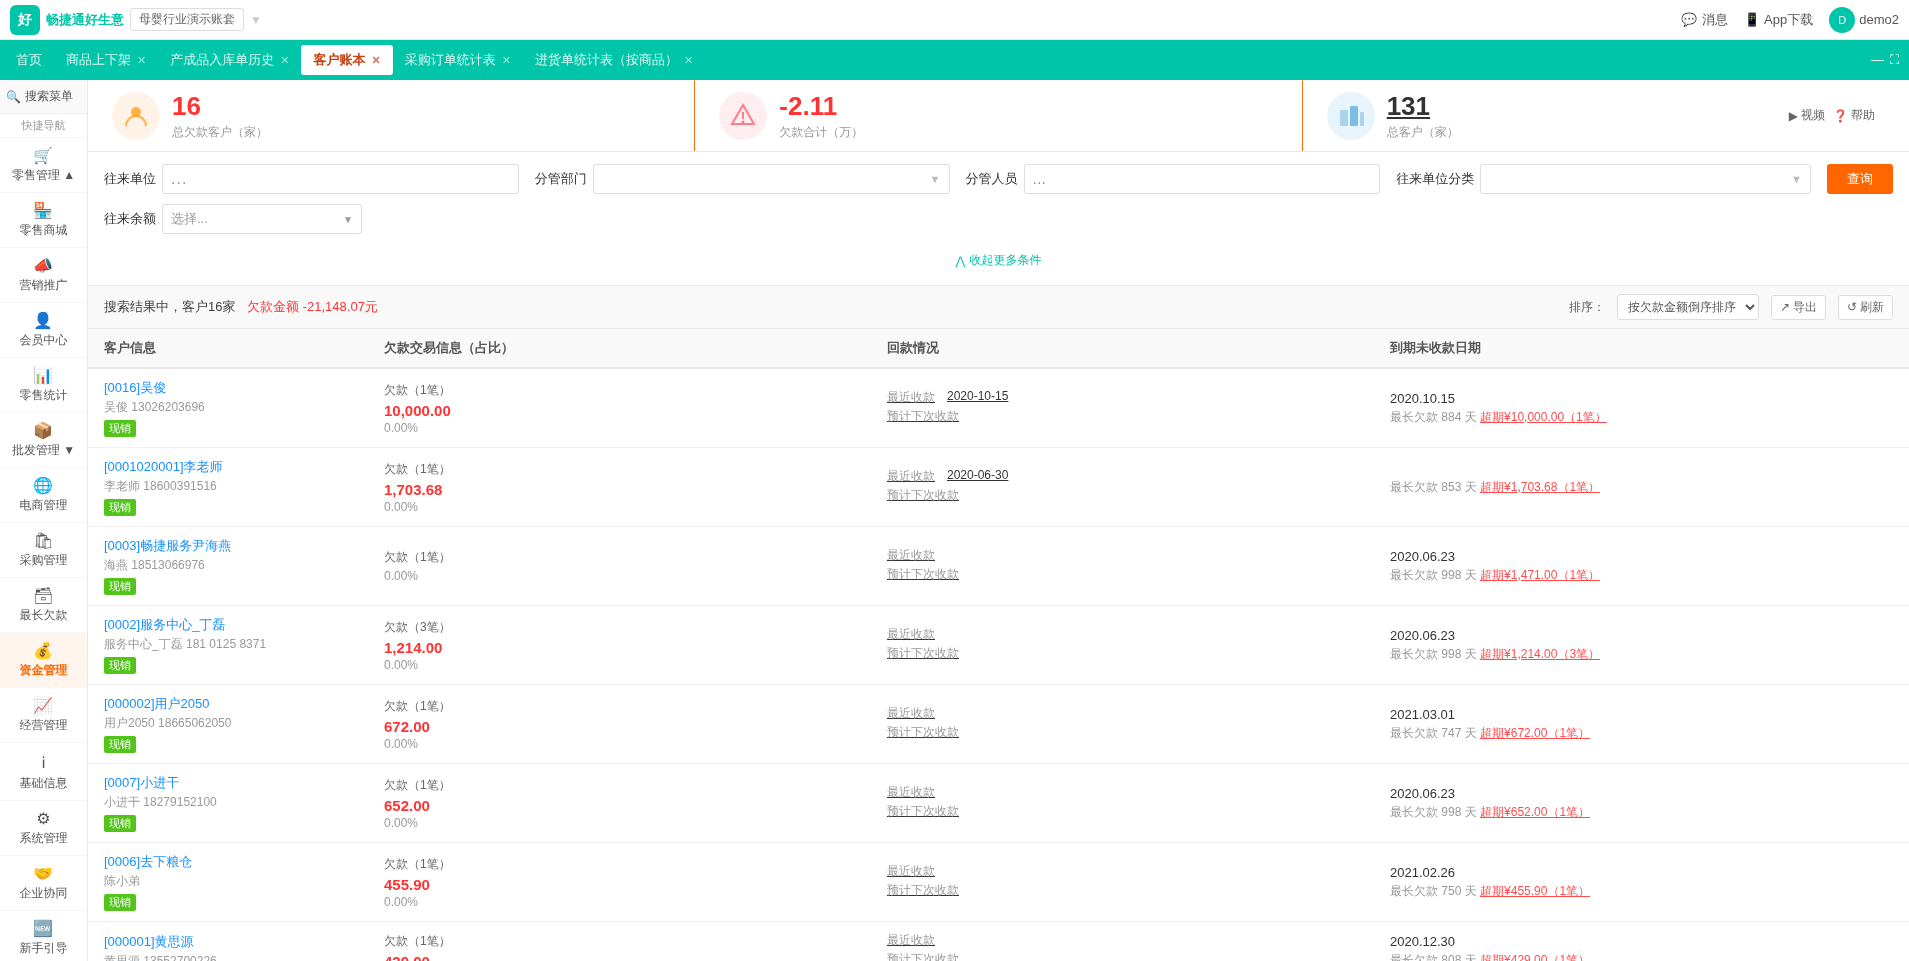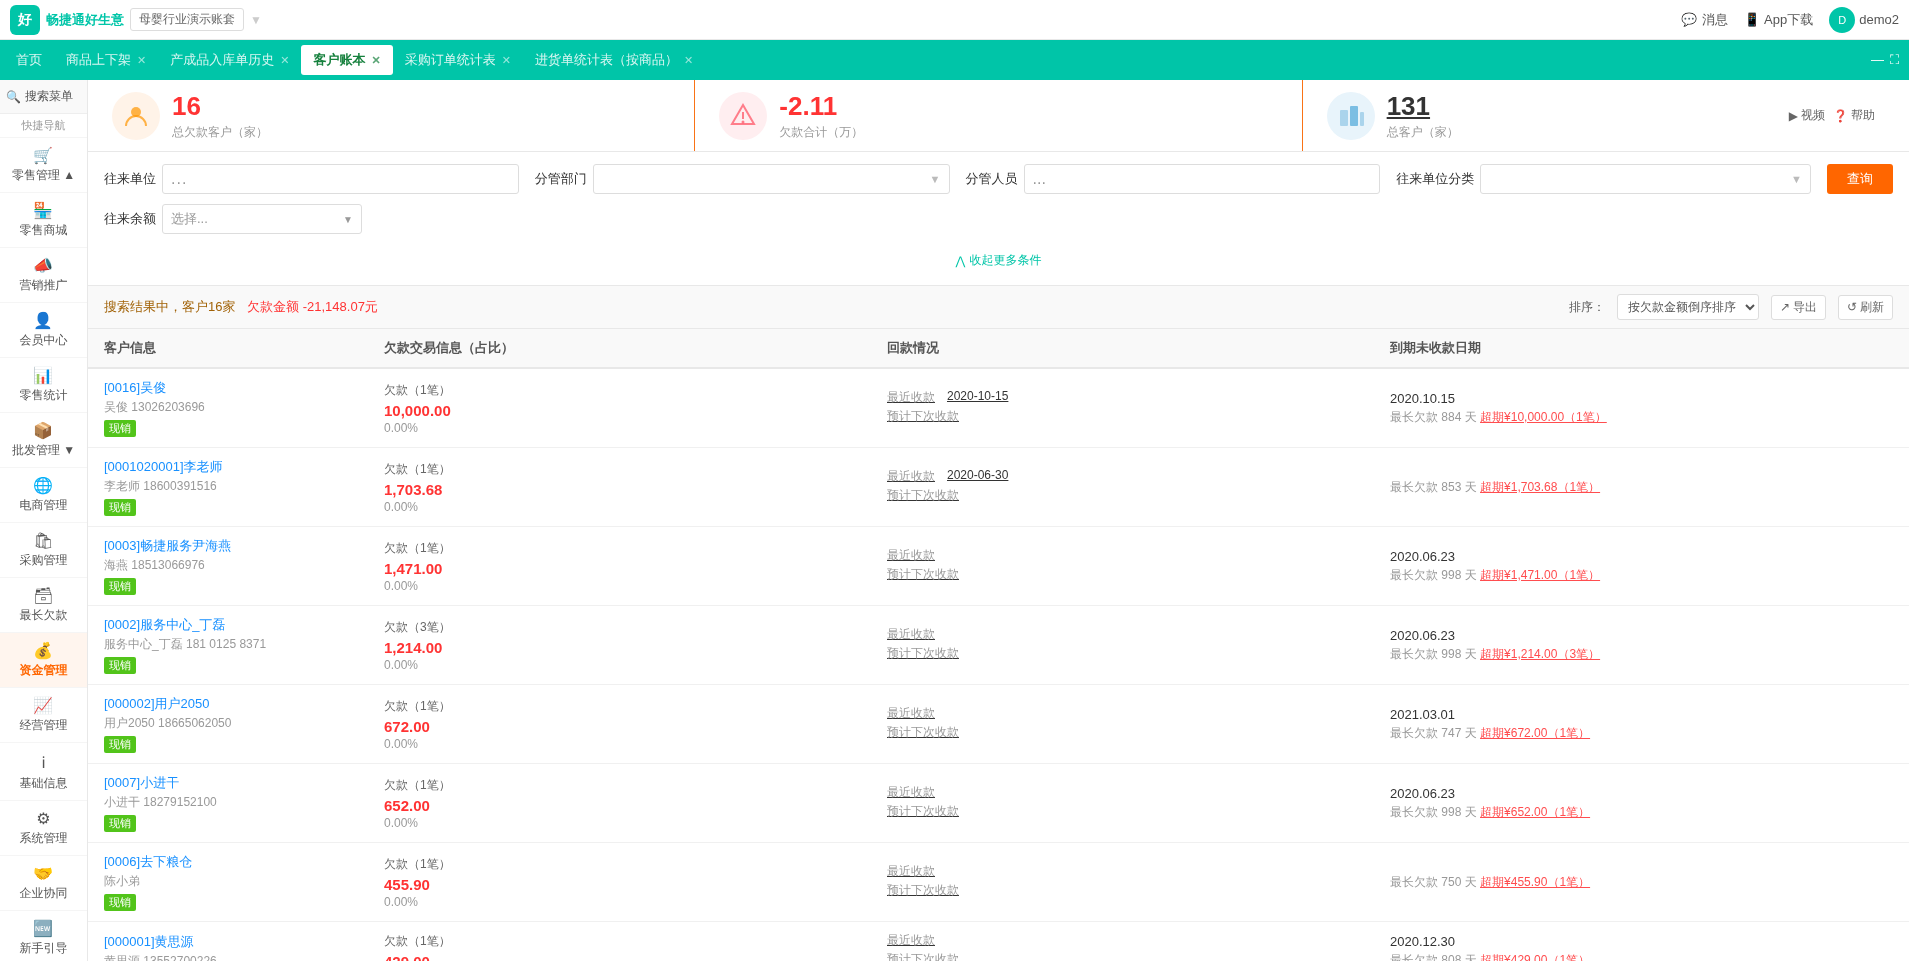--- a/index.html
+++ b/index.html
@@ -48,21 +48,21 @@
       padding: 0 12px;
       height: 30px;
       color: rgba(255,255,255,0.85);
       font-size: 13px;
       cursor: pointer;
       border-radius: 3px;
       white-space: nowrap;
     }
     .tab-item.active {
       background: #fff;
-      color: #15803d;
+      color: #c2410c;
       font-weight: bold;
     }
     .tab-close { font-size: 11px; opacity: 0.7; margin-left: 2px; }
     .tab-bar-right { margin-left: auto; display: flex; gap: 6px; color: #fff; padding-right: 6px; }
 
     
     .main-layout {
       display: flex;
       height: calc(100vh - 78px);
     }
@@ -481,21 +481,21 @@
       <div class="collapse-row">
         <div class="collapse-btn">
           <span>⋀</span>
           <span>收起更多条件</span>
         </div>
       </div>
     </div>
 
     <div class="results-bar">
       <div>
-        <span style="color:#a16207;font-size:13px;">搜索结果中，客户16家</span>
+        <span style="color:#404040;font-size:13px;">搜索结果中，客户16家</span>
         <span style="color:#ff3333;font-size:13px;margin-left:8px;">欠款金额 -21,148.07元</span>
       </div>
       <div class="results-actions">
         <span style="font-size:12px;color:#555;">排序：</span>
         <select class="sort-select">
           <option>按欠款金额倒序排序</option>
         </select>
         <div class="action-btn">
           <span>↗</span>
           <span>导出</span>
@@ -573,21 +573,20 @@
     </div>
   </div>
           <div class="table-row">
     <div class="customer-info">
       <a class="customer-name" href="#">[0003]畅捷服务尹海燕</a>
       <div class="customer-sub">海燕 18513066976</div>
       <span class="tag-xian">现销</span>
     </div>
     <div class="debt-info">
       <div class="debt-title">欠款（1笔）</div>
-      <div class="debt-amount">1,471.00</div>
       <div class="debt-percent">0.00%</div>
     </div>
     <div class="recovery-info">
       <div class="recovery-row">
         <span class="recovery-label">最近收款</span>
         <span class="recovery-date"></span>
       </div>
       <div class="recovery-row">
         <span class="recovery-label">预计下次收款</span>
         <span class="recovery-date"></span>
@@ -699,20 +698,21 @@
       <div class="recovery-row">
         <span class="recovery-label">最近收款</span>
         <span class="recovery-date"></span>
       </div>
       <div class="recovery-row">
         <span class="recovery-label">预计下次收款</span>
         <span class="recovery-date"></span>
       </div>
     </div>
     <div class="due-info">
+      <div class="due-date">2021.02.26</div>
       <div class="due-days">
         最长欠款 750 天 <a class="overdue-link" href="#">超期¥455.90（1笔）</a>
       </div>
     </div>
   </div>
           <div class="table-row">
     <div class="customer-info">
       <a class="customer-name" href="#">[000001]黄思源</a>
       <div class="customer-sub">黄思源 13552700226</div>
       

